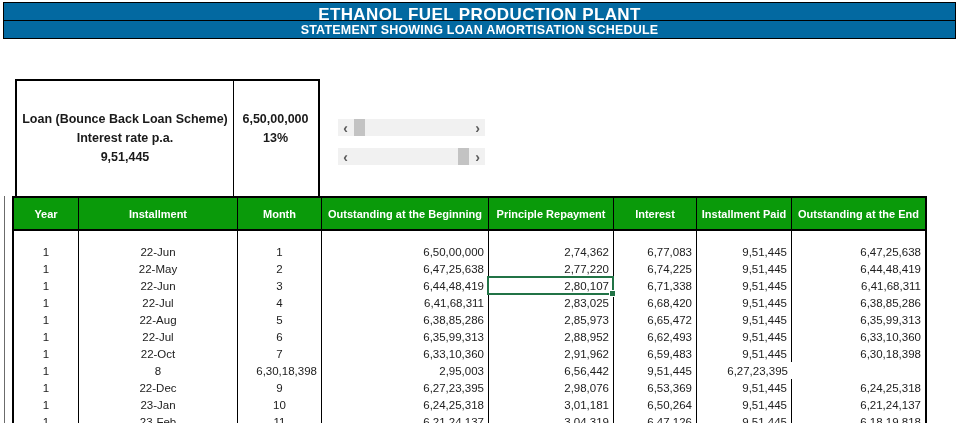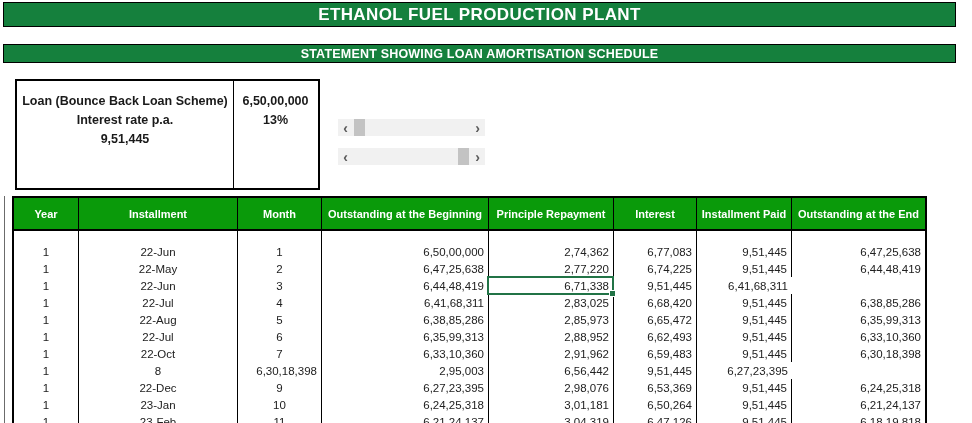--- a/index.html
+++ b/index.html
@@ -3,30 +3,30 @@
 <meta charset="utf-8">
 <style>
   html,body{margin:0;padding:0}
   body{
     position:relative;width:972px;height:423px;overflow:hidden;
     background:#ffffff;font-family:"Liberation Sans","DejaVu Sans",sans-serif;
     -webkit-font-smoothing:antialiased;
   }
   
   .banner{
-    position:absolute;left:3px;width:951px;background:#15803d;border:1px solid #000;
+    position:absolute;left:3px;width:951px;background:#0369a1;border:1px solid #000;
     color:#fff;font-weight:bold;display:flex;align-items:center;justify-content:center;
   }
   .banner.main{top:2px;height:23px;font-size:17px;letter-spacing:.4px}
-  .banner.sub{top:44px;height:17px;font-size:12.5px;letter-spacing:.2px}
+  .banner.sub{top:20px;height:17px;font-size:12.5px;letter-spacing:.2px}
 
   
   .parambox{
     position:absolute;left:15px;top:79px;width:301px;height:97px;
-    border:2px solid #000;background:#fff;padding-top:10px;box-sizing:content-box;
+    border:2px solid #000;background:#fff;padding-top:28px;box-sizing:content-box;
   }
   .parambox .divider{position:absolute;left:216px;top:0;bottom:0;width:1px;background:#000}
   .prow{display:grid;grid-template-columns:216px 1fr;height:19px;align-items:center}
   .prow .plabel,.prow .pvalue{
     text-align:center;font-weight:bold;font-size:12.5px;color:#1a1a1a;white-space:nowrap;
   }
 
   
   .sbar{position:absolute;left:338px;width:147px;height:17px;background:#f1f1f1;display:flex}
   .sb-arrow{
@@ -154,20 +154,21 @@
         <div class="tcell r">2,77,220</div>
         <div class="tcell r">6,74,225</div>
         <div class="tcell r">9,51,445</div>
         <div class="tcell r">6,44,48,419</div>
       </div>
       <div class="trow">
         <div class="tcell c">1</div>
         <div class="tcell c">22-Jun</div>
         <div class="tcell c">3</div>
         <div class="tcell r">6,44,48,419</div>
+        <div class="tcell r">2,80,107</div>
         <div class="tcell r">6,71,338</div>
         <div class="tcell r">9,51,445</div>
         <div class="tcell r">6,41,68,311</div>
       </div>
       <div class="trow">
         <div class="tcell c">1</div>
         <div class="tcell c">22-Jul</div>
         <div class="tcell c">4</div>
         <div class="tcell r">6,41,68,311</div>
         <div class="tcell r">2,83,025</div>

